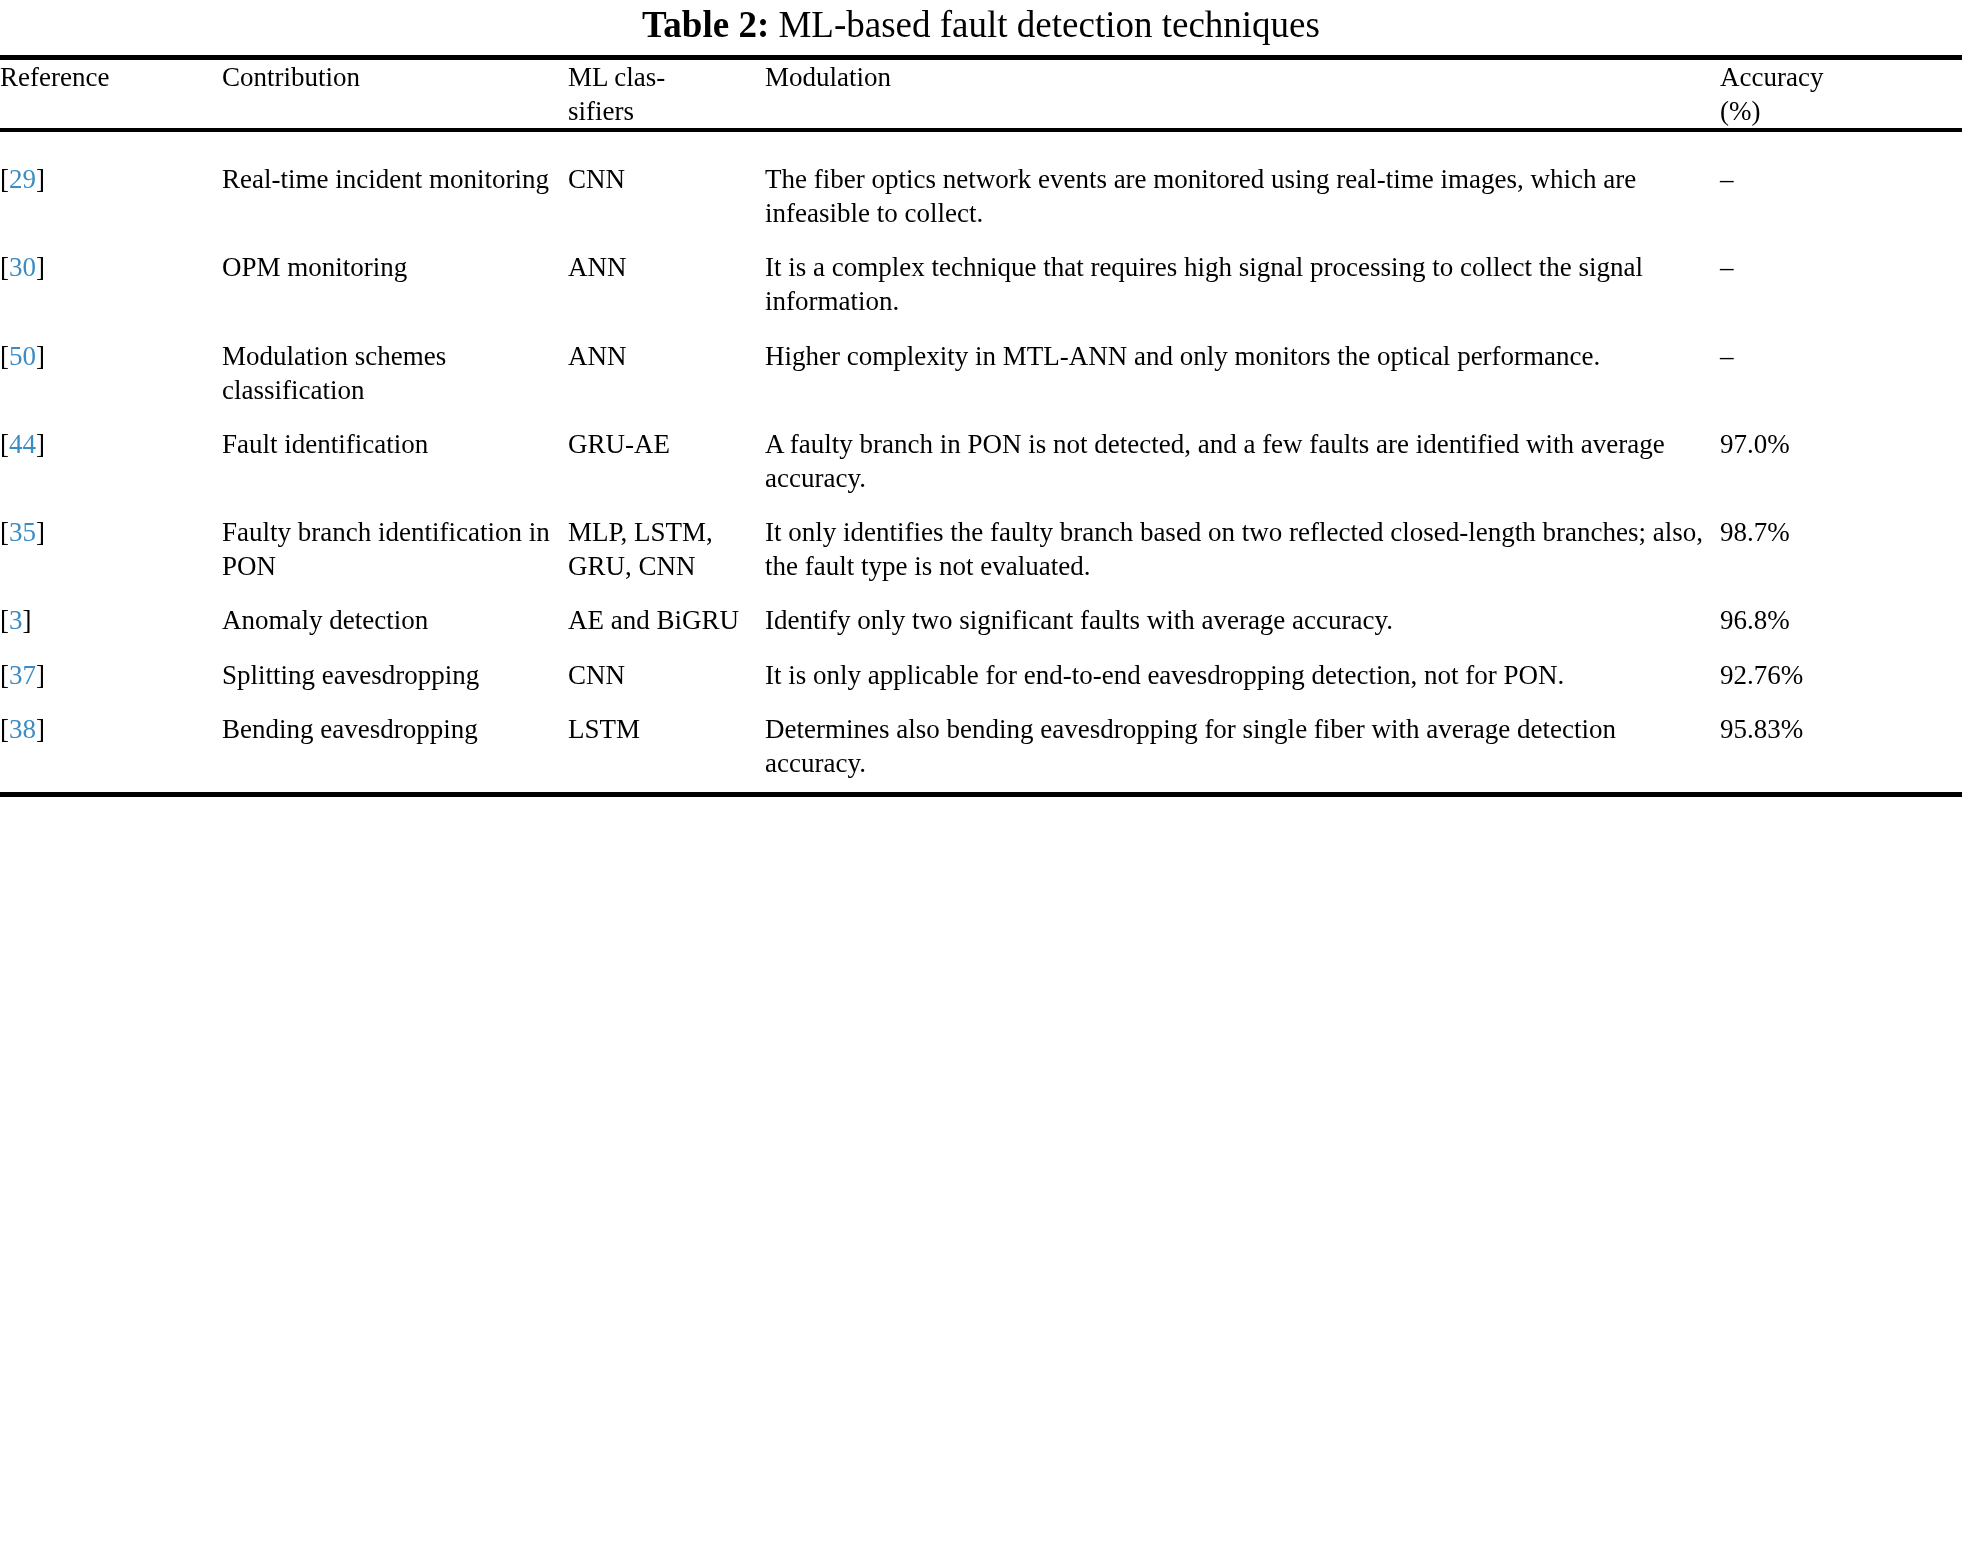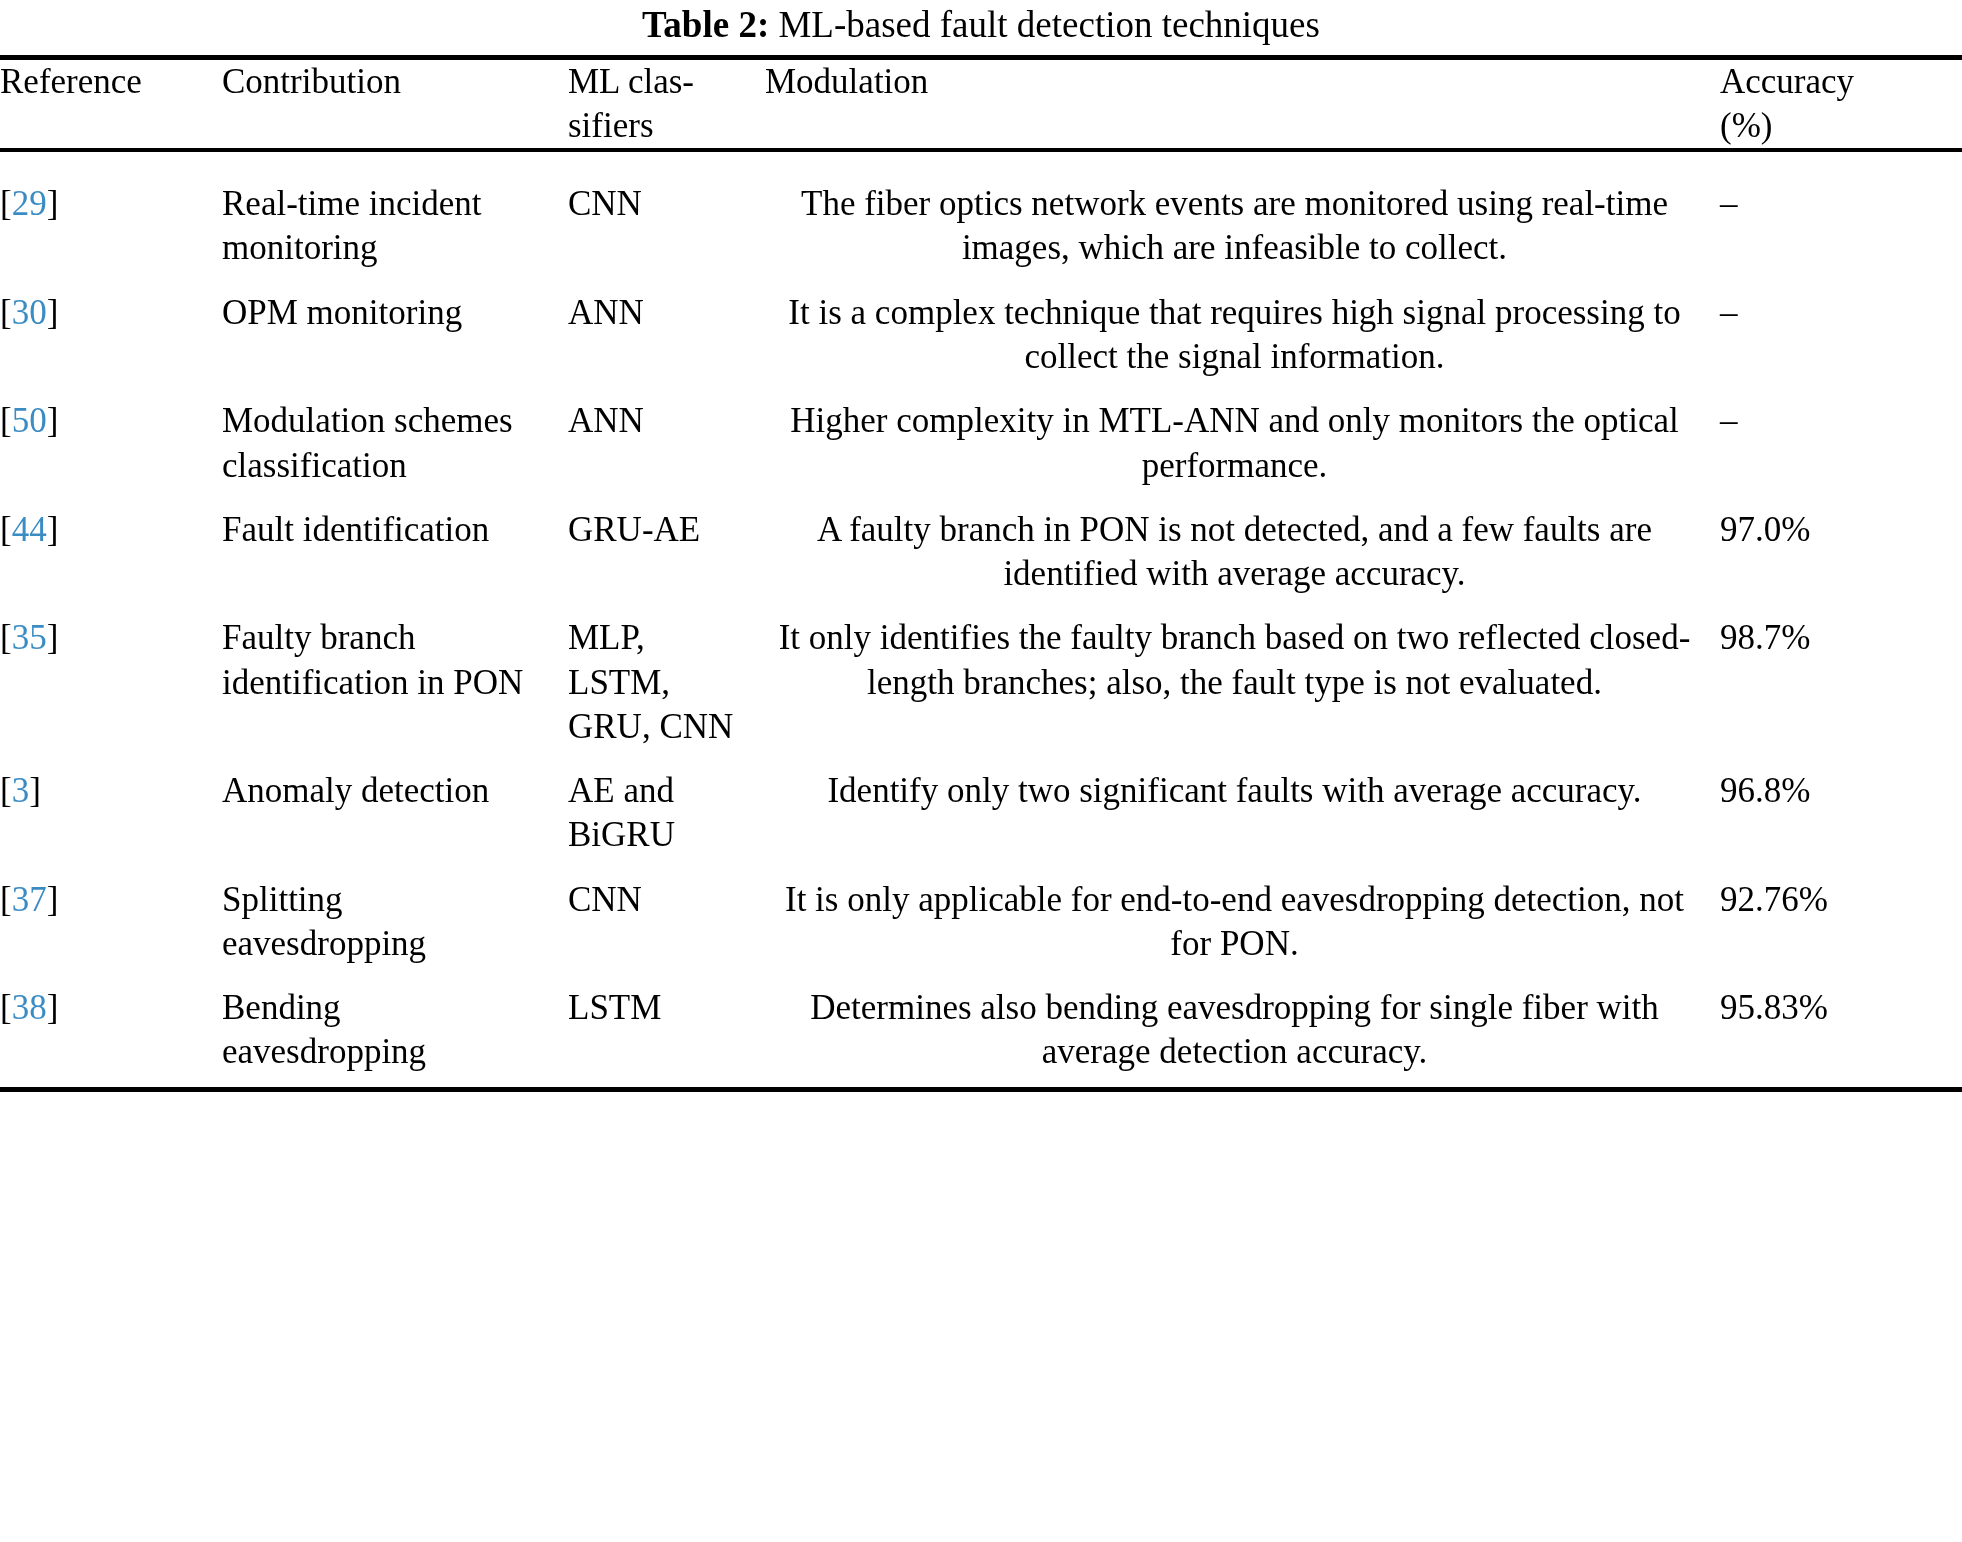--- a/index.html
+++ b/index.html
@@ -45,21 +45,21 @@
   }
   .rule-top    { height: 5px; }
   .rule-mid    { height: 4px; }
   .rule-bottom { height: 5px; }
 
   
   table.tbl {
     width: 100%;
     border-collapse: collapse;
     table-layout: fixed;
-    font-size: 35px;
+    font-size: 27px;
   }
   table.tbl td, table.tbl th {
     vertical-align: top;
     text-align: left;
     padding: 0;
     font-weight: normal;
   }
 
   
   col.c-ref  { width: 222px; }
@@ -83,21 +83,21 @@
     line-height: 1.265;
     padding-top: 0px;
     padding-bottom: 0px;
   }
   .brow td .cell-inner {
     padding-right: 16px;
     margin-top: 20px;
   }
   .brow:first-child td { padding-top: 10px; }
 
-  .lim-col  { padding-right: 26px; text-align: center; }
+  .lim-col  { padding-right: 26px; }
 
   
   .refnum { color: #3c8cc4; }
 
   .spacer-top { height: 10px; }
   .spacer-bot { height: 12px; }
 
   .nowrap { white-space: nowrap; }
 </style>
 </head>

